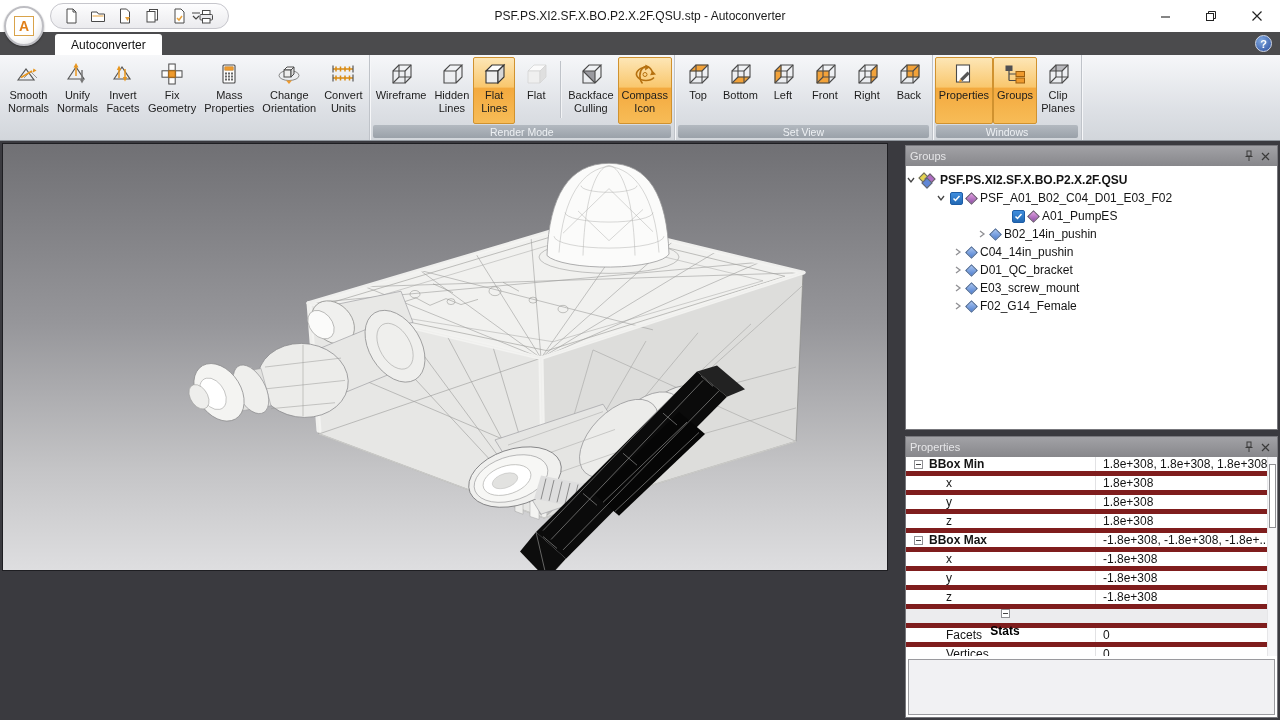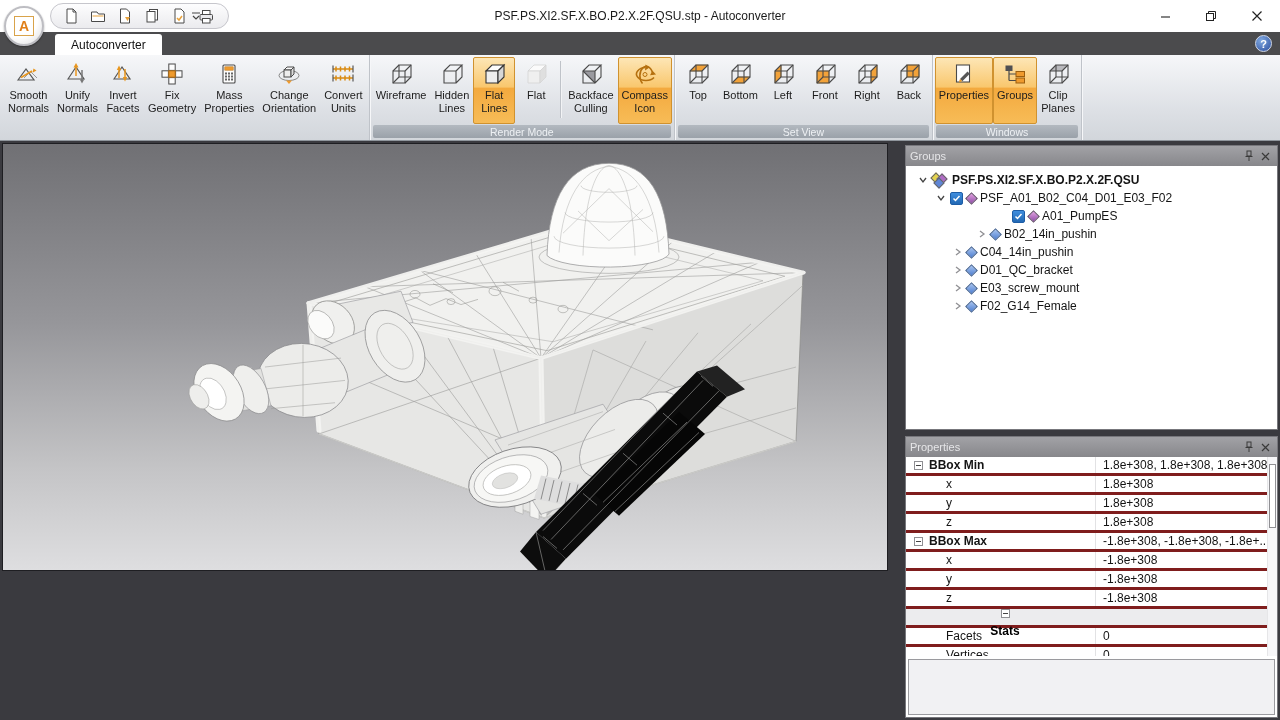--- a/index.html
+++ b/index.html
@@ -76,21 +76,21 @@
   .gem.blue   { background:linear-gradient(135deg,#a8c4f0,#4f7fd0); border-color:#3a5a8a; }
   .rooticon { position:relative; width:16px; height:13px; flex:none; }
   .rooticon span { position:absolute; width:8px; height:8px; transform:rotate(45deg); border:1px solid #666; }
   .rooticon .g1 { left:0; top:0; background:#e4d44e; }
   .rooticon .g2 { left:6px; top:1px; background:#b06cc4; }
   .rooticon .g3 { left:3px; top:5px; background:#5f86d6; }
   .exp { width:10px; height:10px; flex:none; }
 
   
   .pgrid { position:relative; height:199px; overflow:hidden; background:#fff; }
-  .prow { height:19px; display:flex; align-items:stretch; border-bottom:3px solid #7f1d1d; font-size:12px; color:#141414; }
+  .prow { height:19px; display:flex; align-items:stretch; border-bottom:5px solid #7f1d1d; font-size:12px; color:#141414; }
   .pname { width:190px; display:flex; align-items:center; border-right:1px solid #e2e2e4; padding-left:8px; gap:6px; }
   .pname.item { padding-left:40px; }
   .pval { flex:1; display:flex; align-items:center; padding-left:7px; white-space:nowrap; overflow:hidden; }
   .cat .pname { font-weight:bold; }
   .muted-row { background:#ececee; }
   .muted-row .pname { color:#000000; border-right:none;flex-direction:column; }
   .expbox { width:9px; height:9px; border:1px solid #8f8f93; background:#fff; position:relative; flex:none; }
   .expbox::after { content:""; position:absolute; left:1px; right:1px; top:3px; height:1px; background:#444; }
   .pscroll { position:absolute; right:0; top:0; width:10px; height:199px; background:#f6f6f8; border-left:1px solid #e6e6e8; }
   .pthumb { position:absolute; left:1px; right:1px; top:7px; height:64px; background:#fff; border:1px solid #8f8f93; }
@@ -562,21 +562,21 @@
               <path d="M1.5,6.5 h7 M5,6.5 v4.5" stroke="#3a3a3a"></path>
             </svg>
         </span>
         <span class="phicon">
           <svg width="9" height="9" viewBox="0 0 9 9">
               <path d="M1,1 L8,8 M8,1 L1,8" stroke="#3a3a3a" stroke-width="1.2"></path>
             </svg>
         </span>
       </div>
       <div class="tree">
-        <div class="trow" style="padding-left:12px">
+        <div class="trow" style="">
           <svg class="exp" viewBox="0 0 10 10">
               <path d="M2,3 L5,7 L8,3" fill="none" stroke="#444" stroke-width="1.3"></path>
             </svg>
           <span class="rooticon">
               <span class="g1"></span>
               <span class="g2"></span>
               <span class="g3"></span>
             </span>
           <span class="lbl bold">PSF.PS.XI2.SF.X.BO.P2.X.2F.QSU</span>
         </div>

